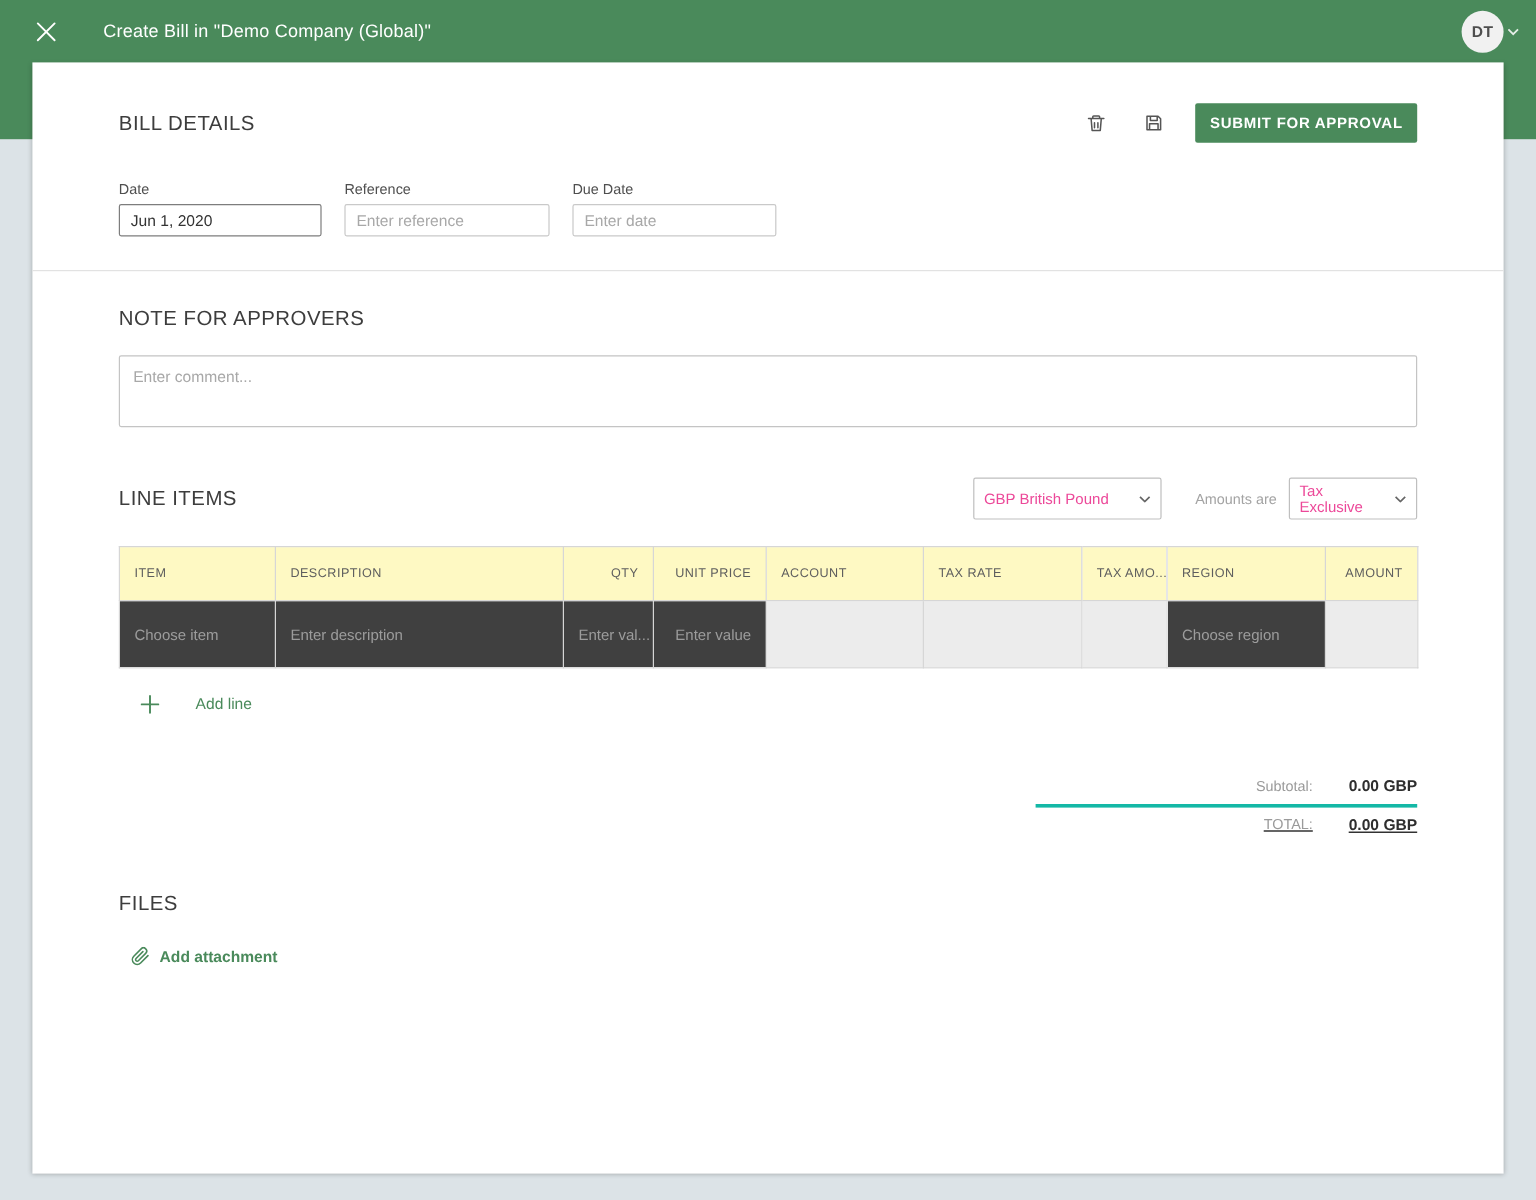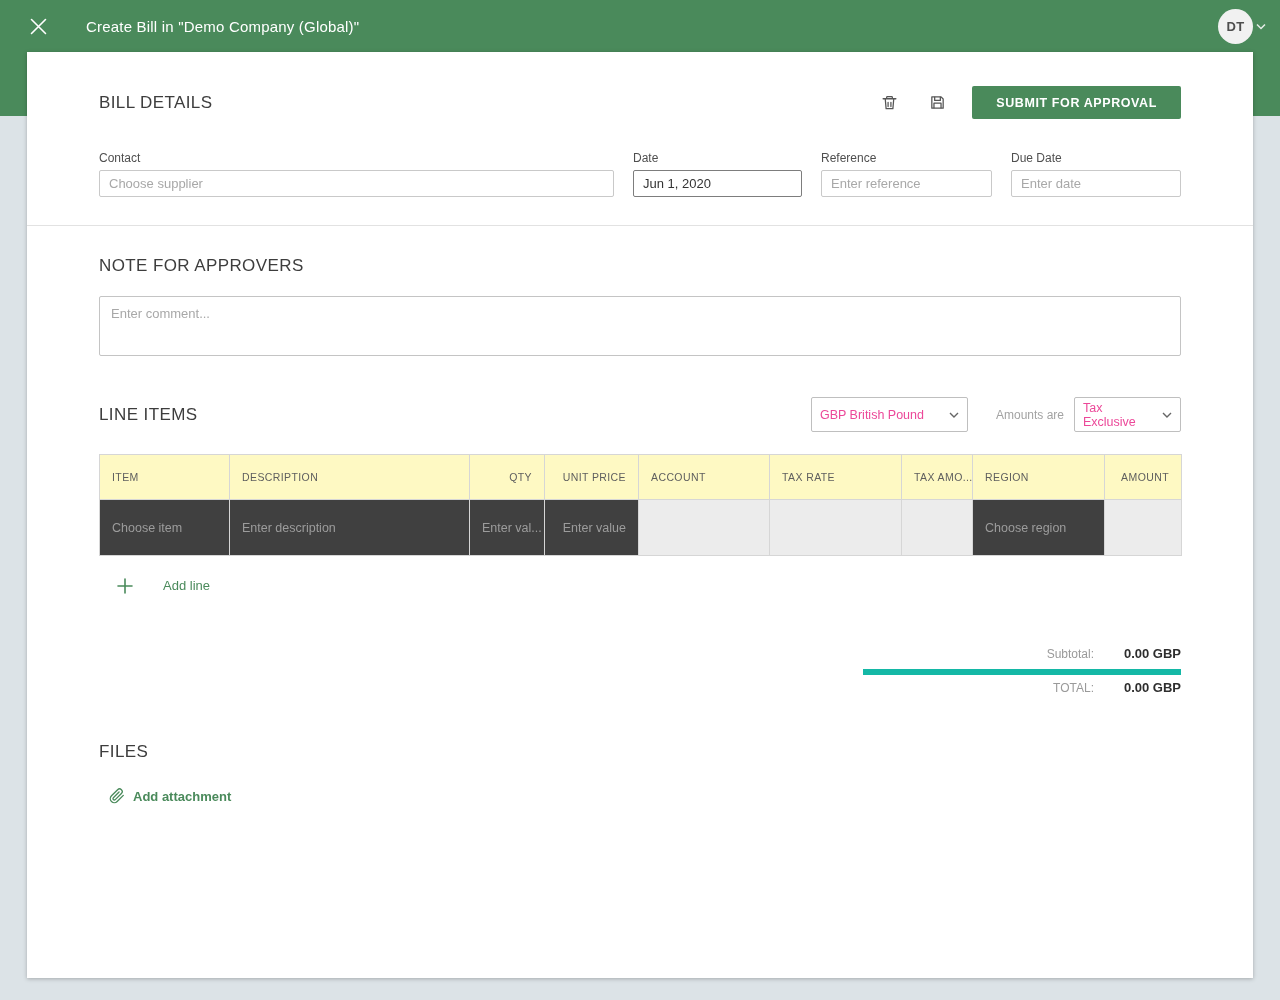--- a/index.html
+++ b/index.html
@@ -50,21 +50,21 @@
   
   .bill-section { padding: 34px 72px 28px 72px; border-bottom: 1px solid #e2e2e2; }
   .bill-head-row { display: flex; align-items: center; }
   .bill-head-row .section-heading { flex: 1; }
   .icon-btn {
     background: transparent; border: none; cursor: pointer;
     width: 30px; height: 30px; display: flex; align-items: center; justify-content: center;
     margin-left: 18px;
   }
   .submit-btn {
-    margin-left: 20px; height: 33px; padding: 0 24px;
+    margin-left: 20px; height: 33px; padding: 0 12px;
     background: #4a8a5b; color: #ffffff; border: none; border-radius: 2px;
     font-size: 12.5px; font-weight: 700; letter-spacing: 0.6px;
     font-family: "Liberation Sans", sans-serif;
     cursor: pointer;
   }
   .fields-row { display: flex; gap: 19px; margin-top: 32px; }
   .field { display: flex; flex-direction: column; }
   .field-contact { width: 515px; }
   .field-date { width: 169px; }
   .field-due { width: 170px; }
@@ -127,21 +127,21 @@
     margin-top: 22px; display: flex; align-items: flex-start; padding-left: 18px;
     cursor: pointer;
   }
   .add-line-label { color: #4a8a5b; font-size: 13px; margin-left: 30px; }
 
   
   .totals { margin-top: 44px; margin-left: auto; width: 318px; }
   .trow {
     display: flex; justify-content: flex-end; align-items: center; height: 31px;
   }
-  .trow.total { border-top: 6px solid #14b8a6; }
+  .trow.total { border-top: 3px solid #14b8a6; text-decoration: underline; }
   .tlabel { font-size: 12px; color: #9a9a9a; }
   .tvalue { width: 87px; text-align: right; font-size: 13px; font-weight: 700; color: #2e2e2e; }
 
   
   .files-section { padding: 42px 72px 0 72px; }
   .attach-row { margin-top: 26px; display: flex; align-items: center; padding-left: 10px; cursor: pointer; }
   .attach-label { color: #4a8a5b; font-size: 13px; font-weight: 700; margin-left: 8px; }
 </style>
 </head>
 <body>
@@ -183,24 +183,20 @@
           <svg width="17" height="17" viewBox="0 0 24 24" fill="none" stroke="#555555" stroke-width="1.8" stroke-linejoin="round">
               <path d="M4 4h13l3 3v13H4z"></path>
               <path d="M8 4v5h8V4M7 20v-7h10v7"></path>
             </svg>
         </span>
       </button>
       <button class="submit-btn">SUBMIT FOR APPROVAL</button>
     </div>
 
     <div class="fields-row">
-      <div class="field field-contact">
-        <label class="field-label">Contact</label>
-        <input class="txt" type="text" placeholder="Choose supplier" style="">
-      </div>
       <div class="field field-date">
         <label class="field-label">Date</label>
         <input class="txt focused" type="text" value="Jun 1, 2020" style="">
       </div>
       <div class="field field-ref">
         <label class="field-label">Reference</label>
         <input class="txt" type="text" placeholder="Enter reference" style="">
       </div>
       <div class="field field-due">
         <label class="field-label">Due Date</label>

